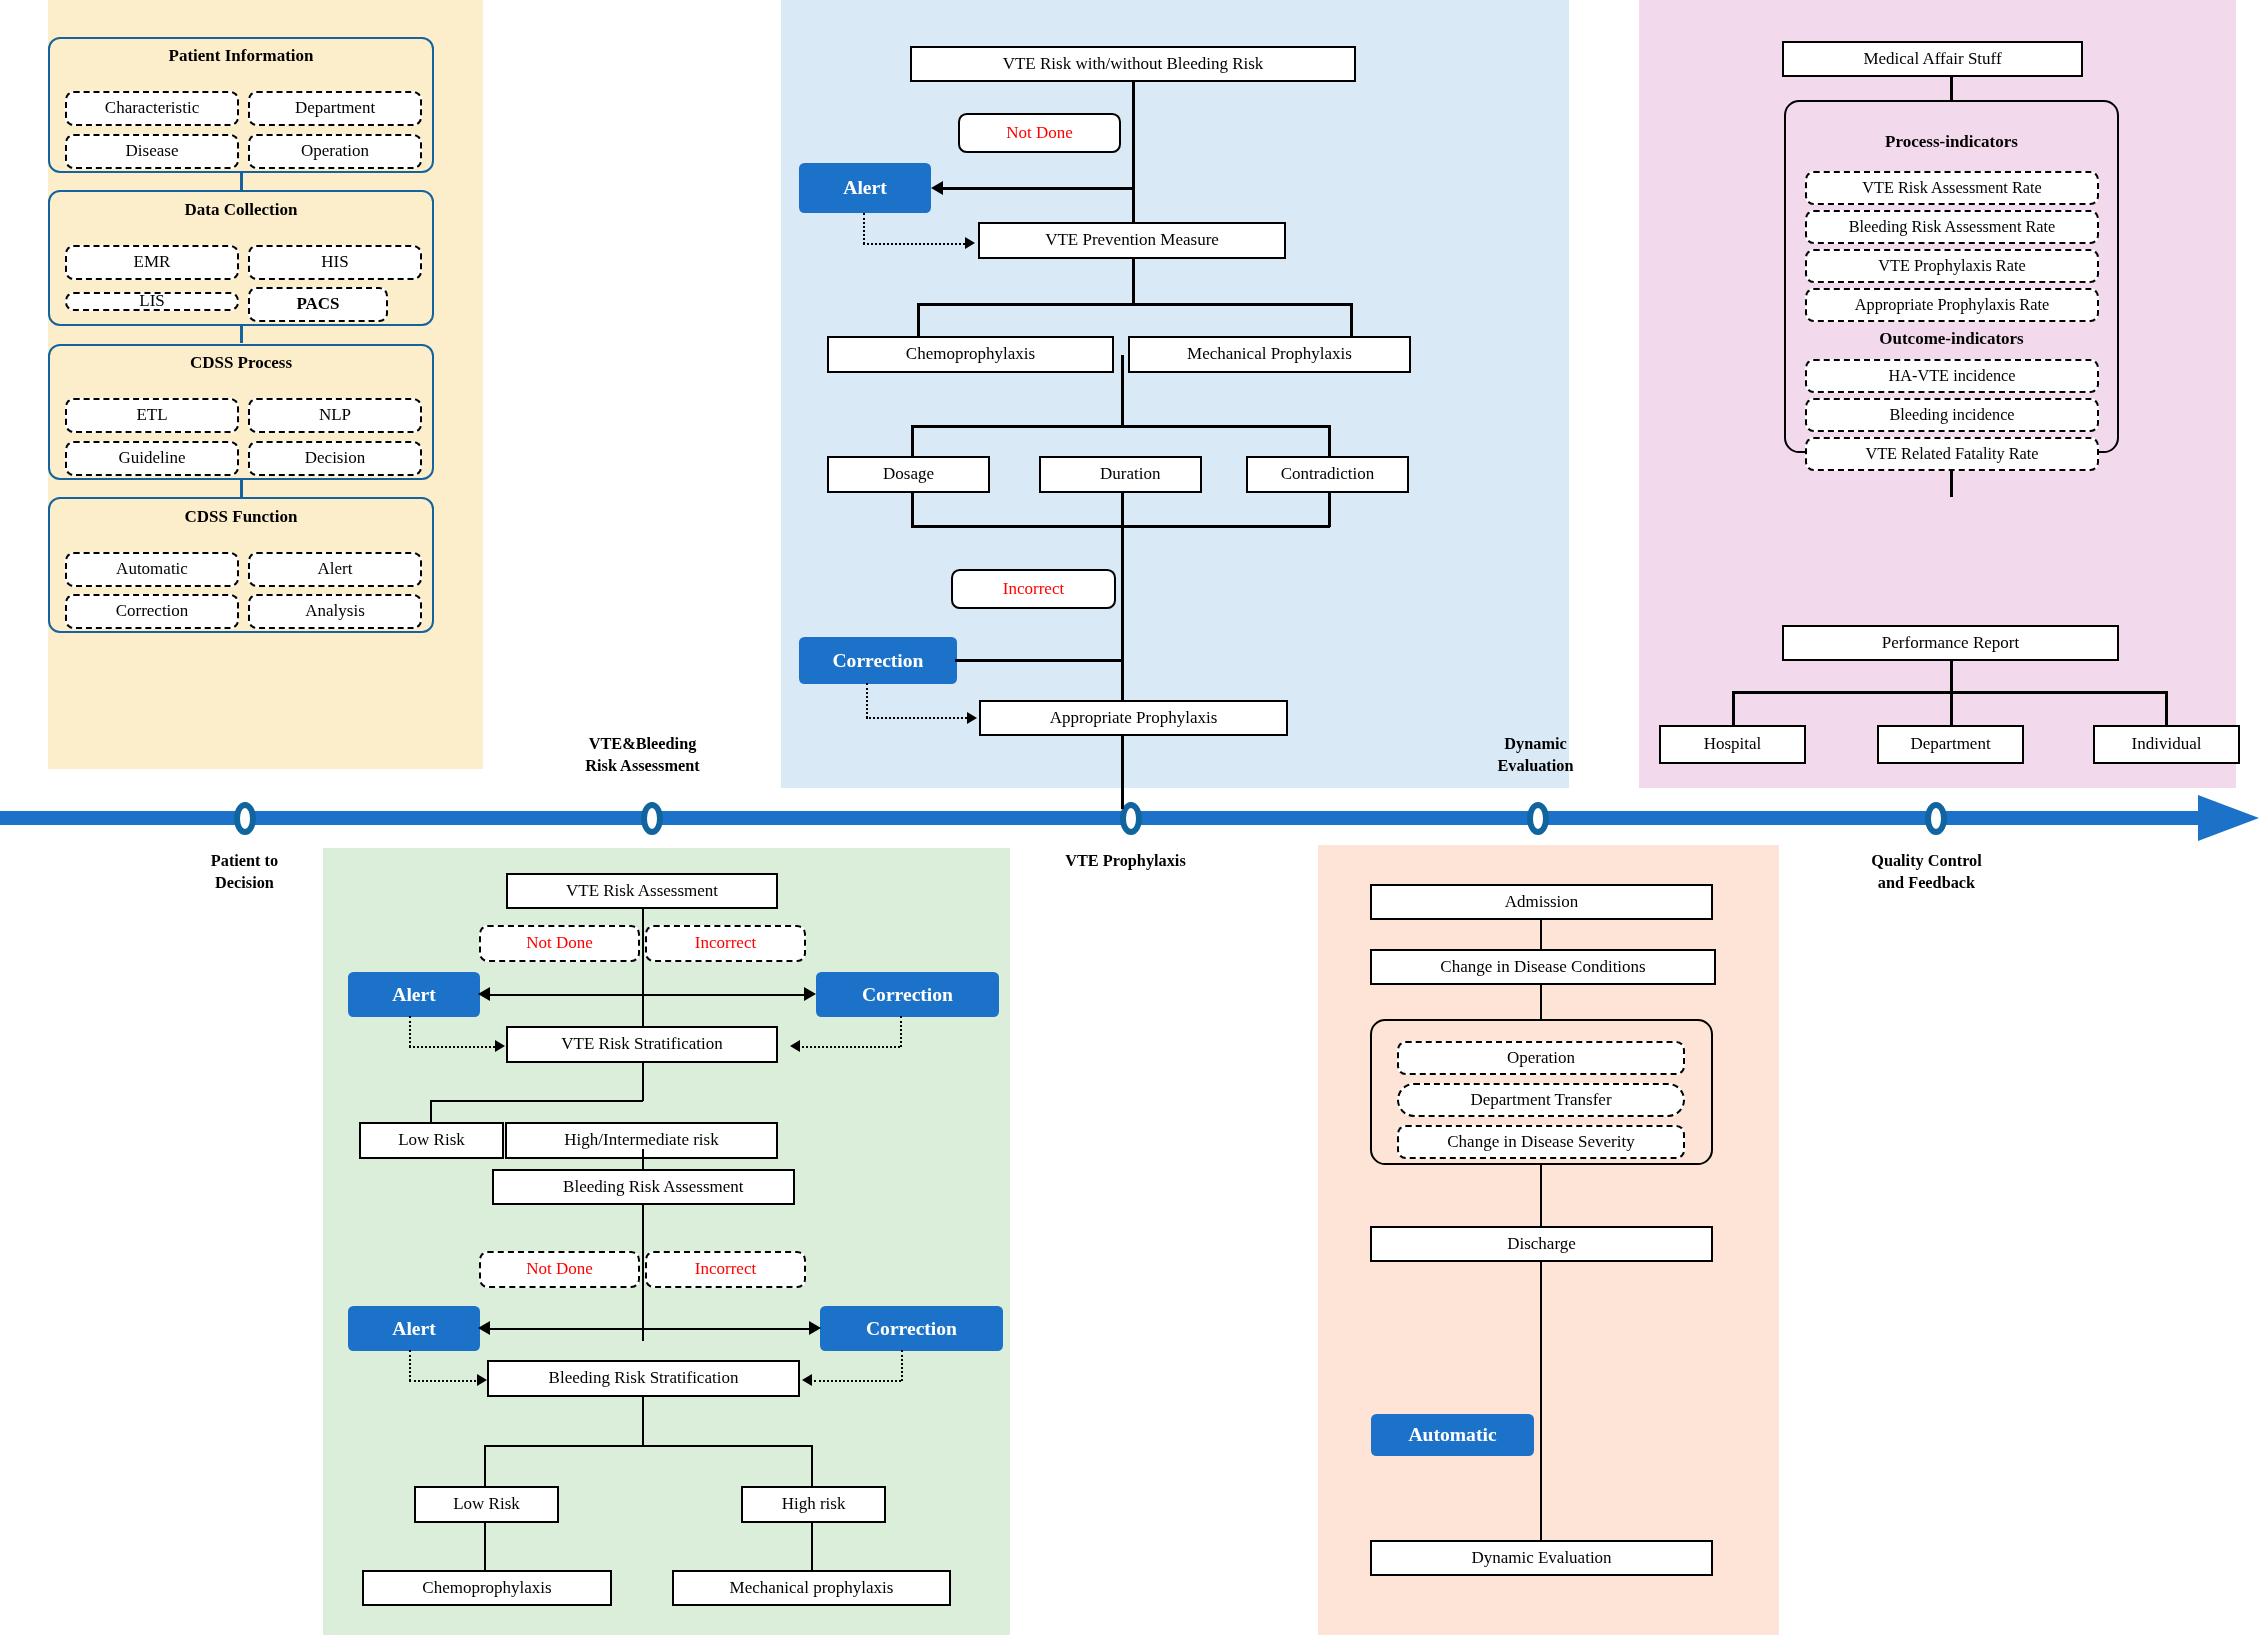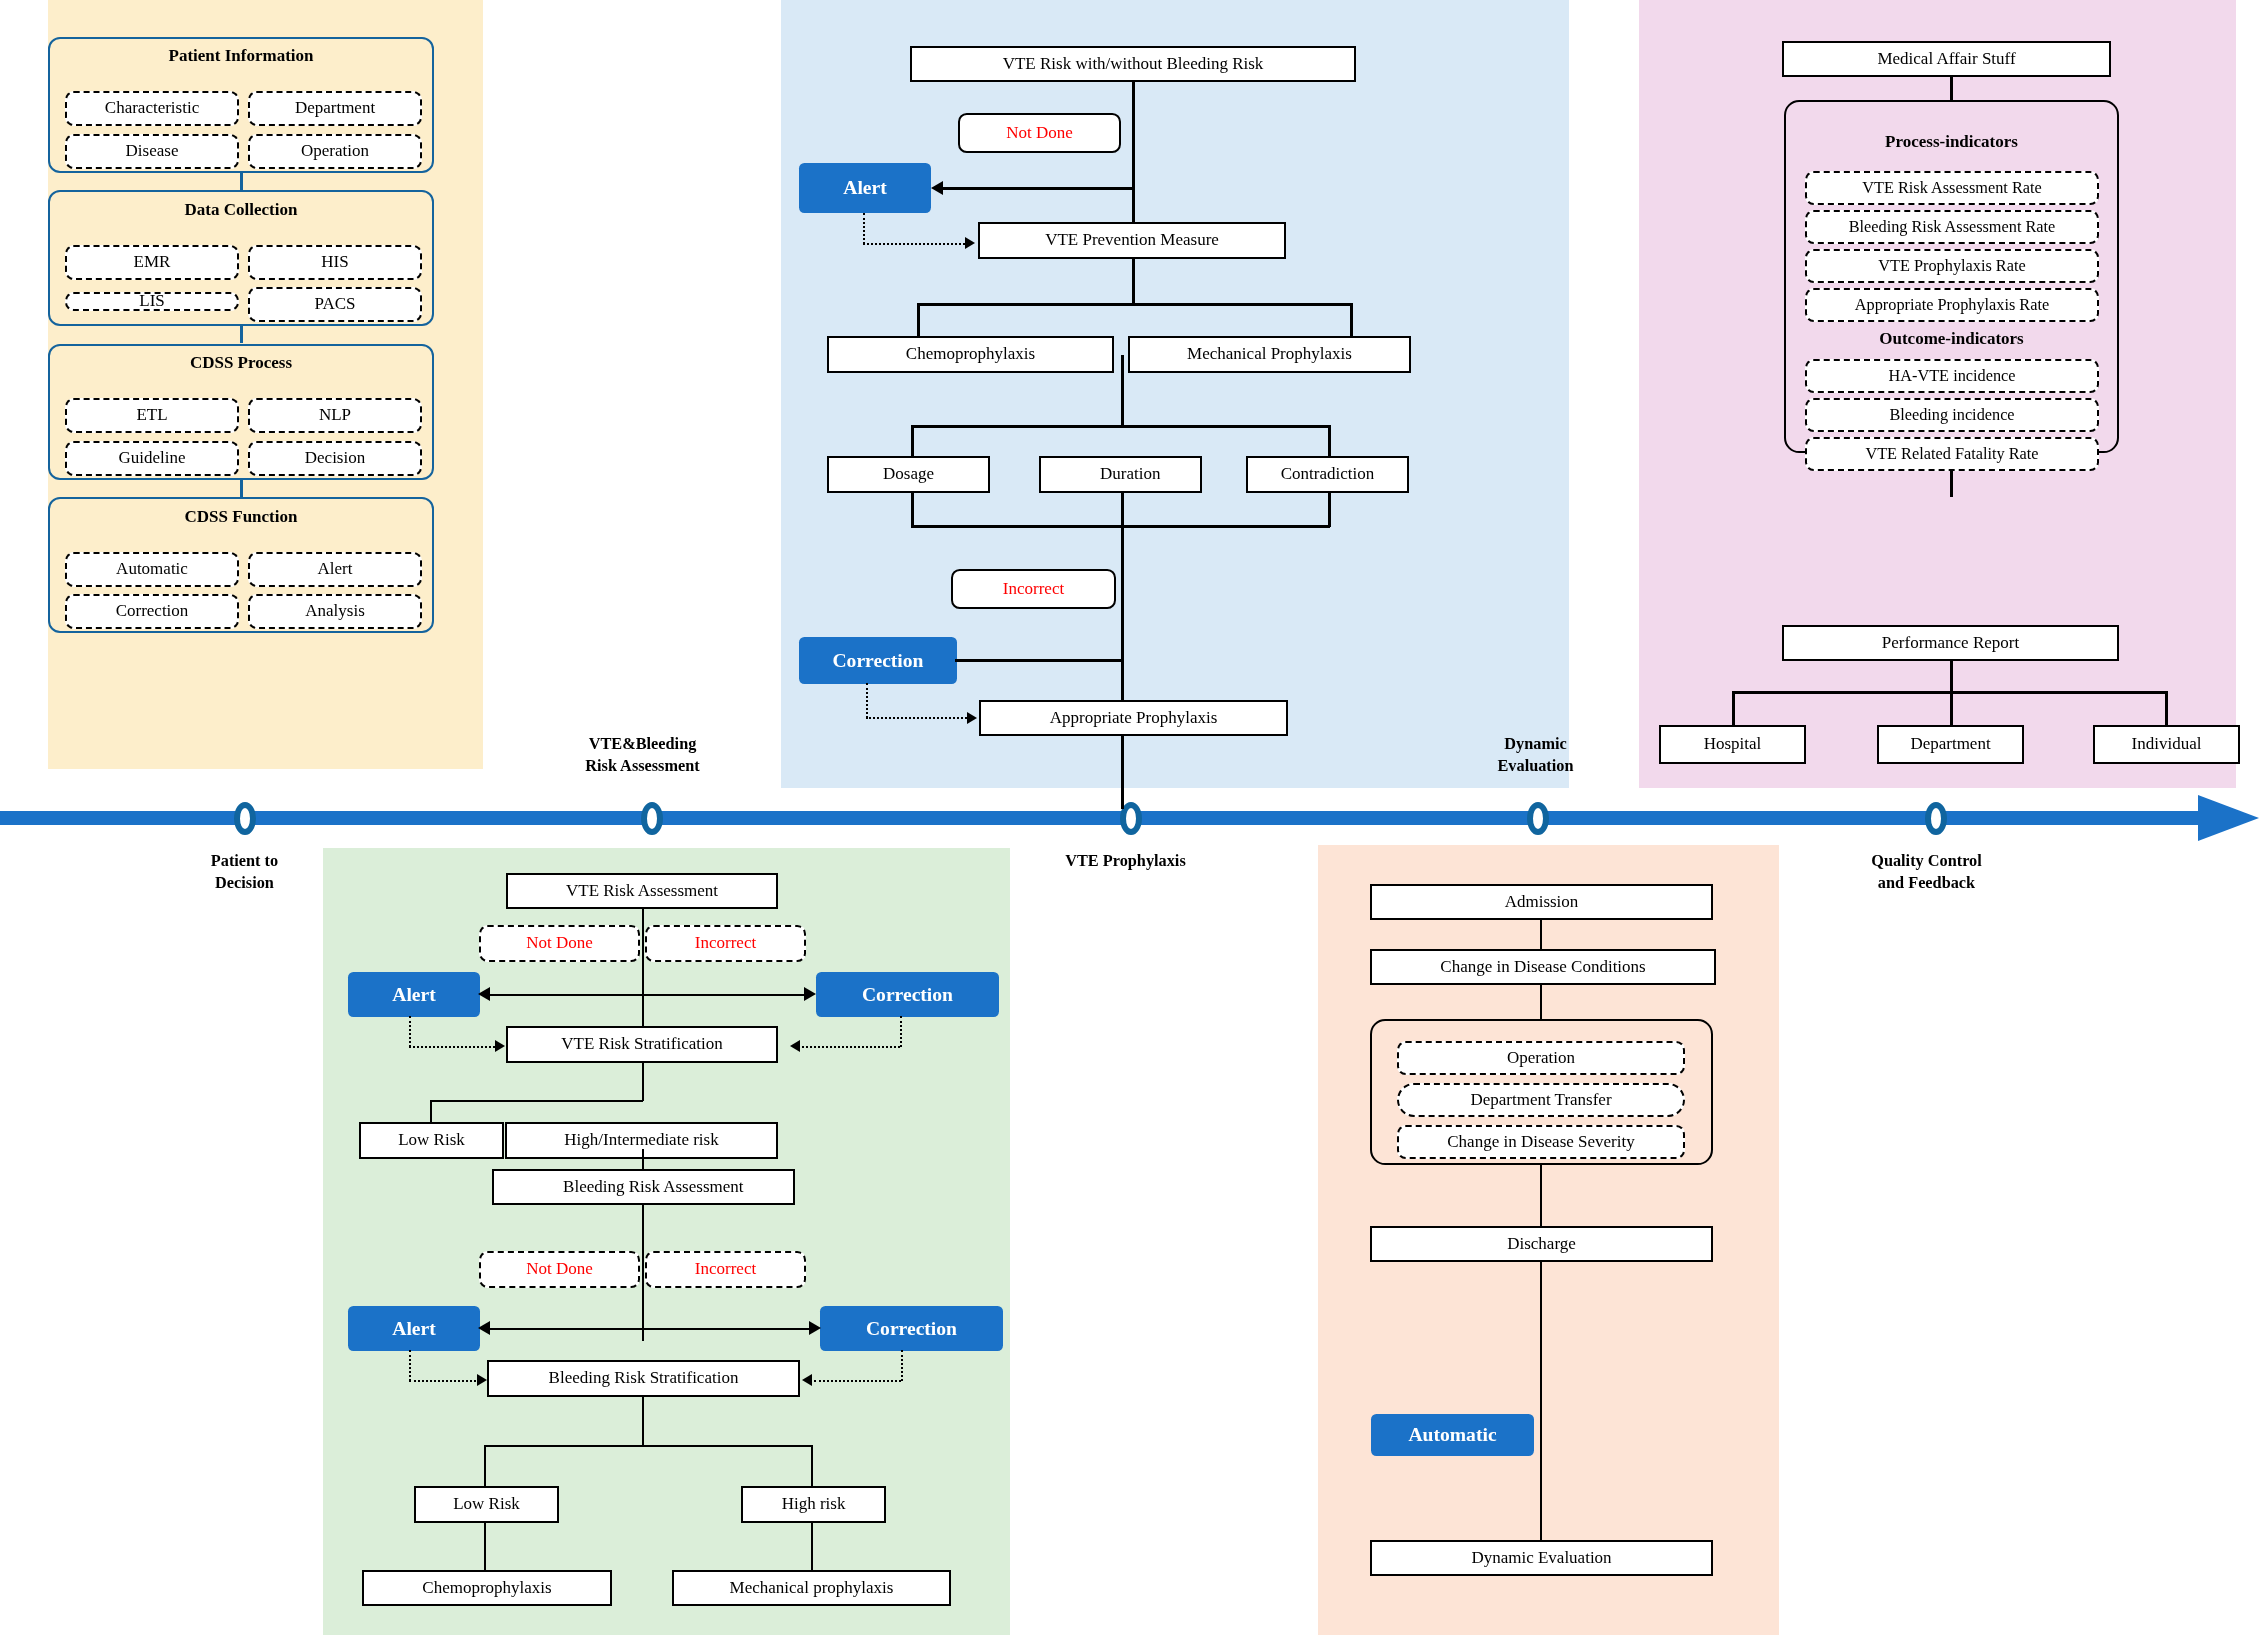--- a/index.html
+++ b/index.html
@@ -148,21 +148,21 @@
   <div class="nb rounded dashed" style="left:65px; top:134px; width:174px; height:35px;">Disease</div>
   <div class="nb rounded dashed" style="left:248px; top:134px; width:174px; height:35px;">Operation</div>
 
   <div class="ln blue v" style="left:240px; top:173px; height:17.4px;"></div>
 
   <div class="grp-blue" style="left:48px; top:190px; width:386px; height:136px;"></div>
   <div class="grp-title" style="left:48px; top:200px; width:386px;">Data Collection</div>
   <div class="nb rounded dashed" style="left:65px; top:245px; width:174px; height:35px;">EMR</div>
   <div class="nb rounded dashed" style="left:248px; top:245px; width:174px; height:35px;">HIS</div>
   <div class="nb rounded dashed" style="left:65px; top:292px; width:174px; height:19px;">LIS</div>
-  <div class="nb rounded dashed" style="left:248px; top:287px; width:174px; height:35px;">PACS</div>
+  <div class="nb rounded dashed" style="left:248px; top:287px; width:140px; height:35px;font-weight:bold;">PACS</div>
 
   <div class="ln blue v" style="left:240px; top:326px; height:17.4px;"></div>
 
   <div class="grp-blue" style="left:48px; top:344px; width:386px; height:136px;"></div>
   <div class="grp-title" style="left:48px; top:353px; width:386px;">CDSS Process</div>
   <div class="nb rounded dashed" style="left:65px; top:398px; width:174px; height:35px;">ETL</div>
   <div class="nb rounded dashed" style="left:248px; top:398px; width:174px; height:35px;">NLP</div>
   <div class="nb rounded dashed" style="left:65px; top:441px; width:174px; height:35px;text-align:center;">Guideline</div>
   <div class="nb rounded dashed" style="left:248px; top:441px; width:174px; height:35px;">Decision</div>
 
@@ -221,21 +221,21 @@
   <div class="nb accent" style="left:799px; top:637px; width:158px; height:47px; font-size:19.6px;">Correction</div>
 
   <div class="ln thick h" style="left:955px; top:659px; width:166px;"></div>
 
   <div class="nb" style="left:979px; top:700px; width:309px; height:36px;">Appropriate Prophylaxis</div>
 
   <div class="dln v" style="left:866px; top:683px; height:35px;"></div>
   <div class="dln h" style="left:866px; top:717px; width:101px;"></div>
   <div class="arr sm right" style="left:967px; top:712px;"></div>
 
-  <div class="nb" style="left:1782px; top:41px; width:329px; height:36px;">Medical Affair Stuff</div>
+  <div class="nb" style="left:1782px; top:41px; width:301px; height:36px;">Medical Affair Stuff</div>
 
   <div class="ln thick v" style="left:1950px; top:77px; height:23px;"></div>
 
   <div class="grp" style="left:1784px; top:100px; width:335px; height:353px;"></div>
 
   <div class="grp-title" style="left:1784px; top:132px; width:335px;">Process-indicators</div>
 
   <div class="nb rounded dashed" style="left:1805px; top:171px; width:294px; height:34px; font-size:16.3px;">VTE Risk Assessment Rate</div>
   <div class="nb rounded dashed" style="left:1805px; top:210px; width:294px; height:34px; font-size:16.3px;">Bleeding Risk Assessment Rate</div>
   <div class="nb rounded dashed" style="left:1805px; top:249px; width:294px; height:34px; font-size:16.3px;">VTE Prophylaxis Rate</div>

